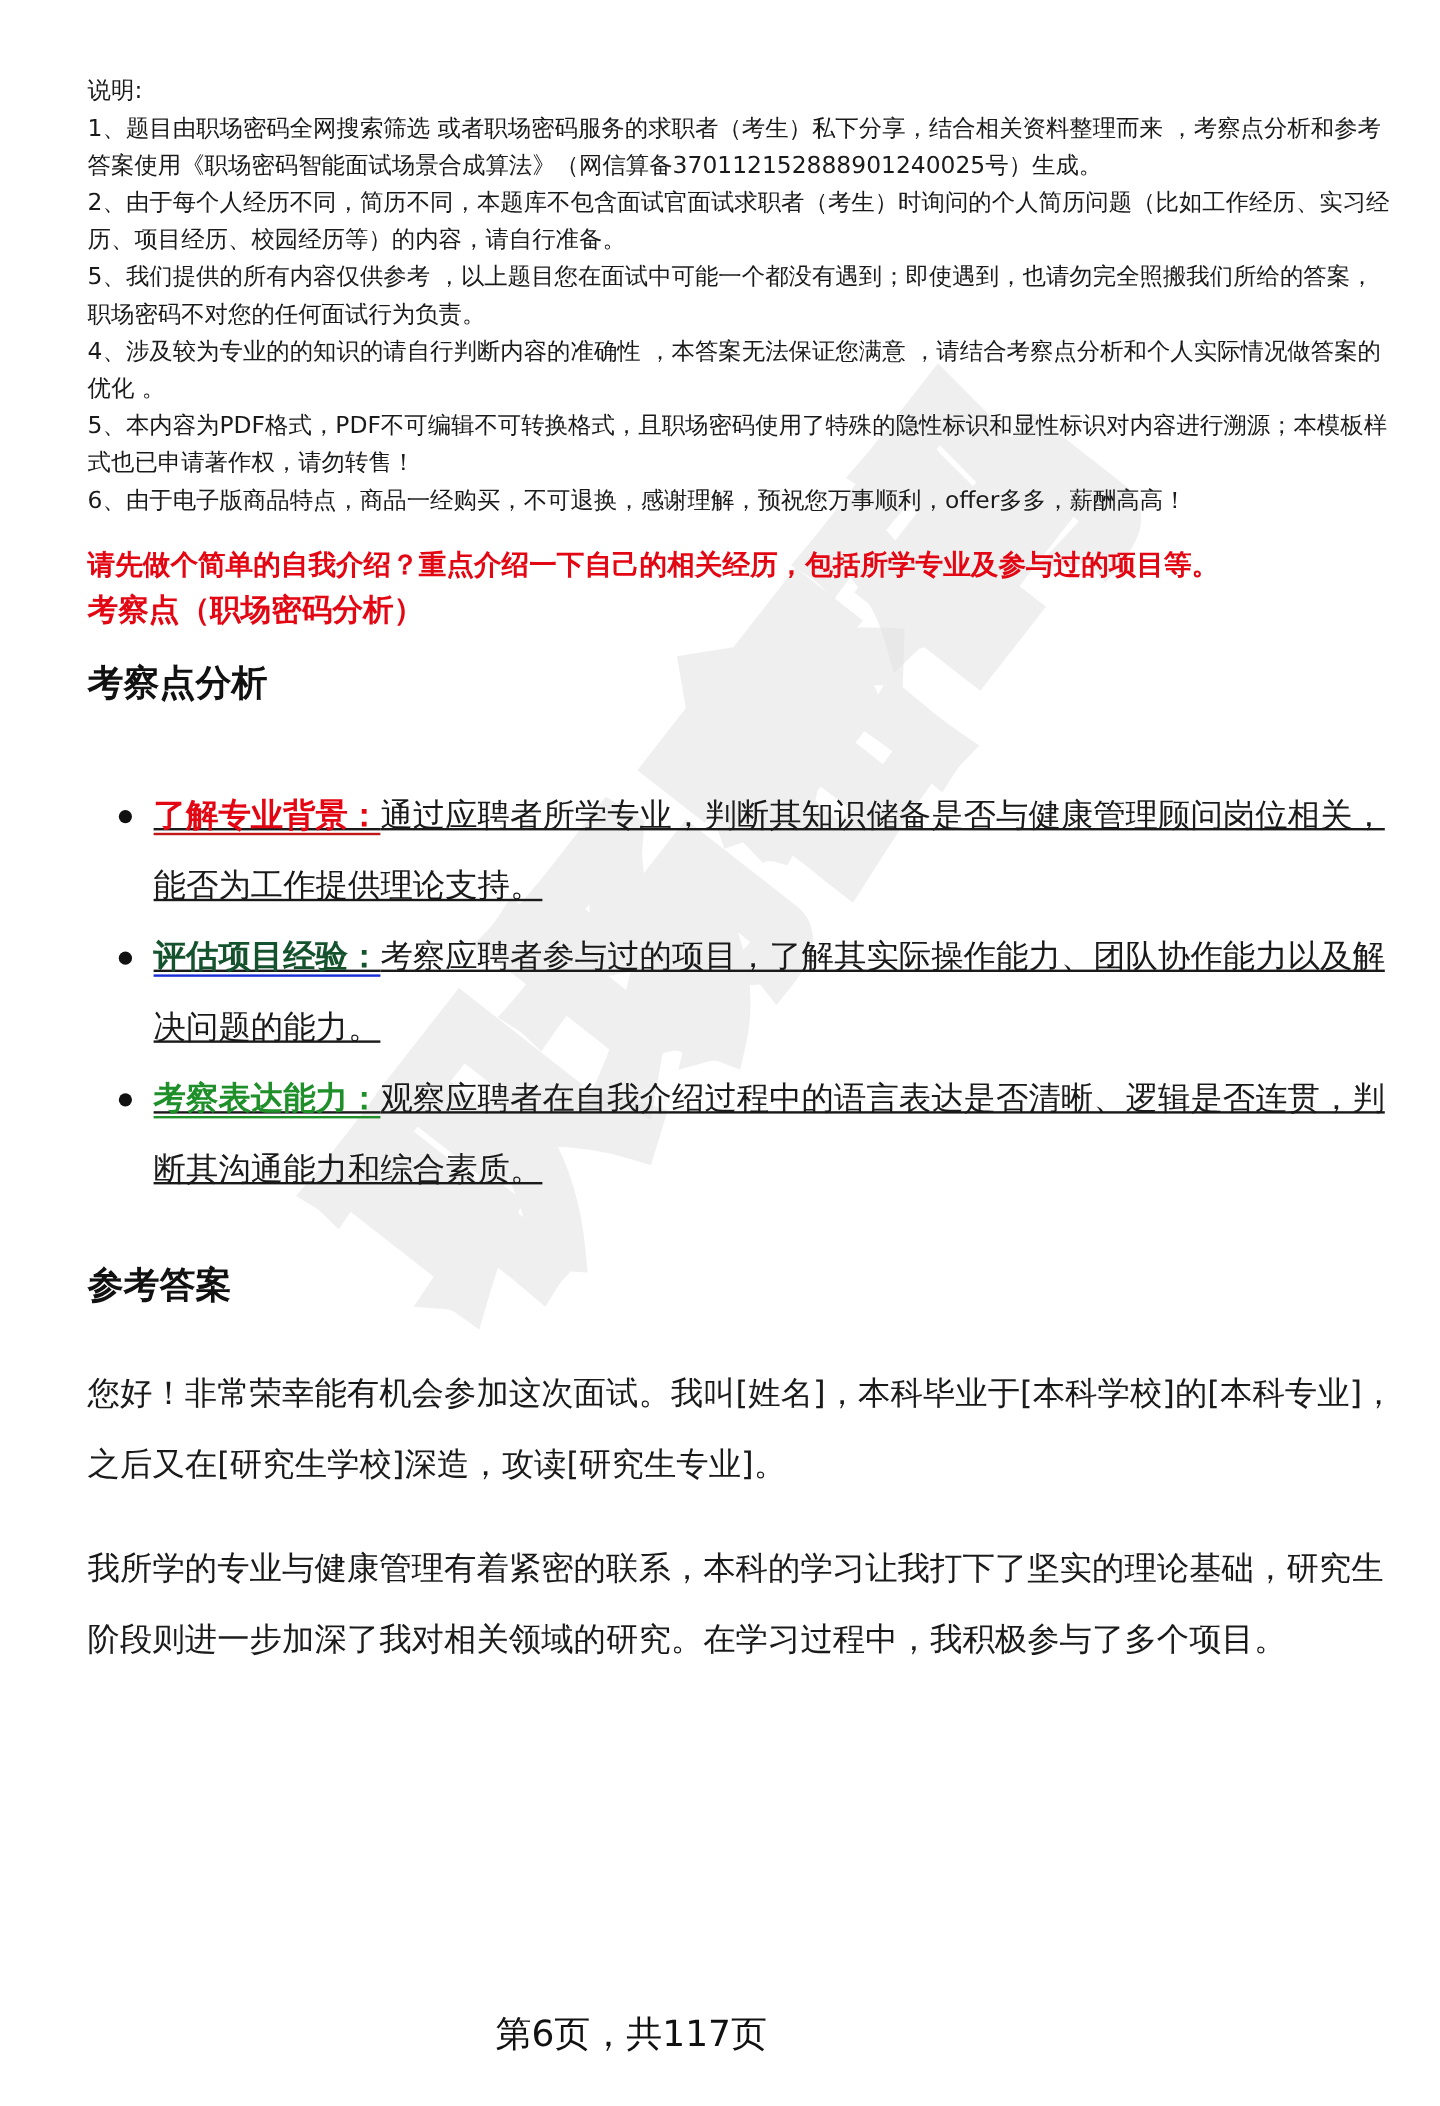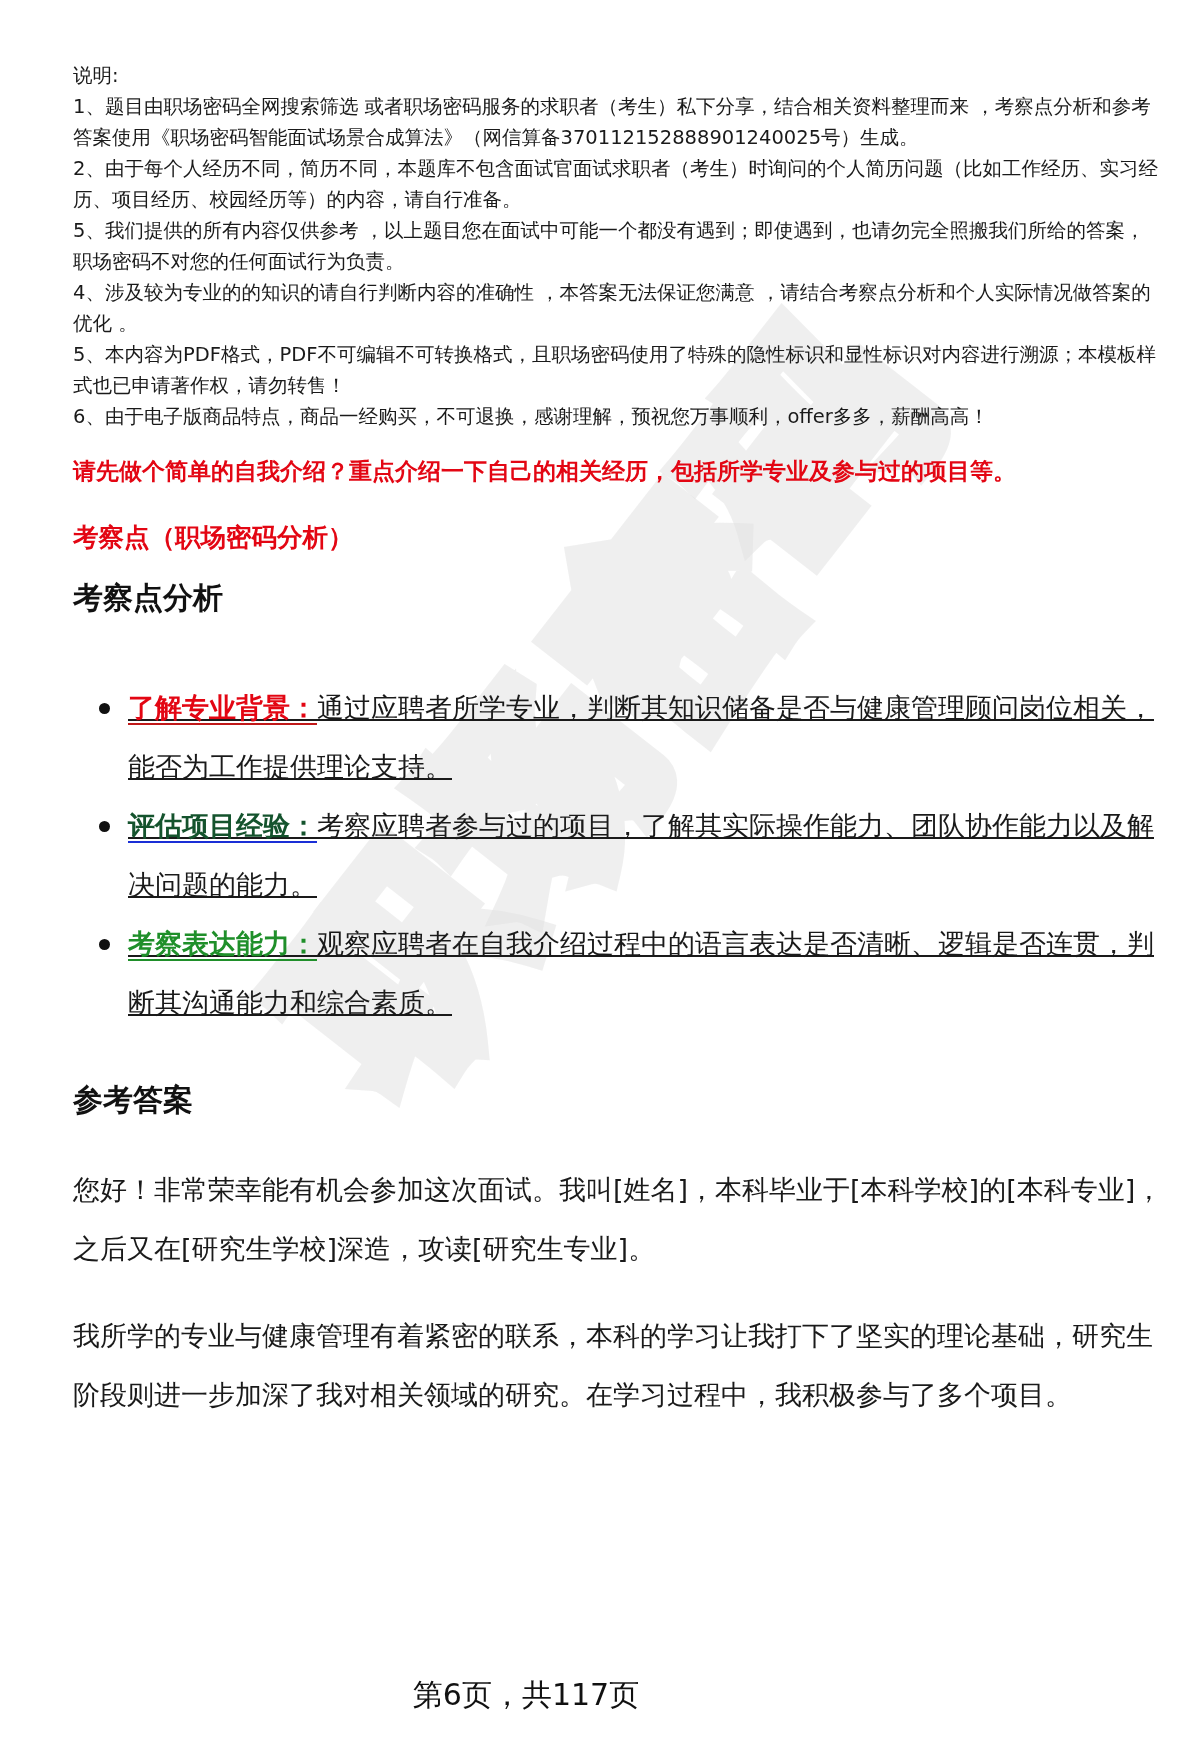--- a/index.html
+++ b/index.html
@@ -16,21 +16,21 @@
     transform: rotate(-52deg); transform-origin: center;
     letter-spacing: 10px; white-space: nowrap; z-index: 0;
     pointer-events: none;
   }
   .content { position: absolute; left: 73px; top: 60px; width: 1090px; z-index: 1; }
   .notes { font-size: 19.5px; line-height: 31px; }
   .notes p { margin: 0; }
   .question {
     margin-top: 20px; color: #e30613; font-weight: bold; font-size: 23px; line-height: 38px;
   }
-  .subhead-red { margin-top: 28px; color: #e30613; font-weight: bold; font-size: 25.5px; line-height: 38px; }
+  .subhead-red { color: #e30613; font-weight: bold; font-size: 25.5px; line-height: 38px; }
   .h2 { margin-top: 22px; font-weight: bold; font-size: 30px; line-height: 40px; color: #111; }
   ul.points { list-style: none; margin: 60px 0 0 0; padding: 0; }
   ul.points li {
     position: relative; padding-left: 55px; font-size: 27px; line-height: 59px; color: #1a1a1a; text-decoration: underline;
   }
   ul.points li .dot {
     position: absolute; left: 26px; top: 25px; width: 11px; height: 11px; border-radius: 50%; background: #111;
   }
   .lbl { font-weight: bold; text-decoration: underline; text-underline-offset: 6px; text-decoration-thickness: 2px; }
   .lbl.red { color: #e30613; text-decoration-color: #c01818; }

